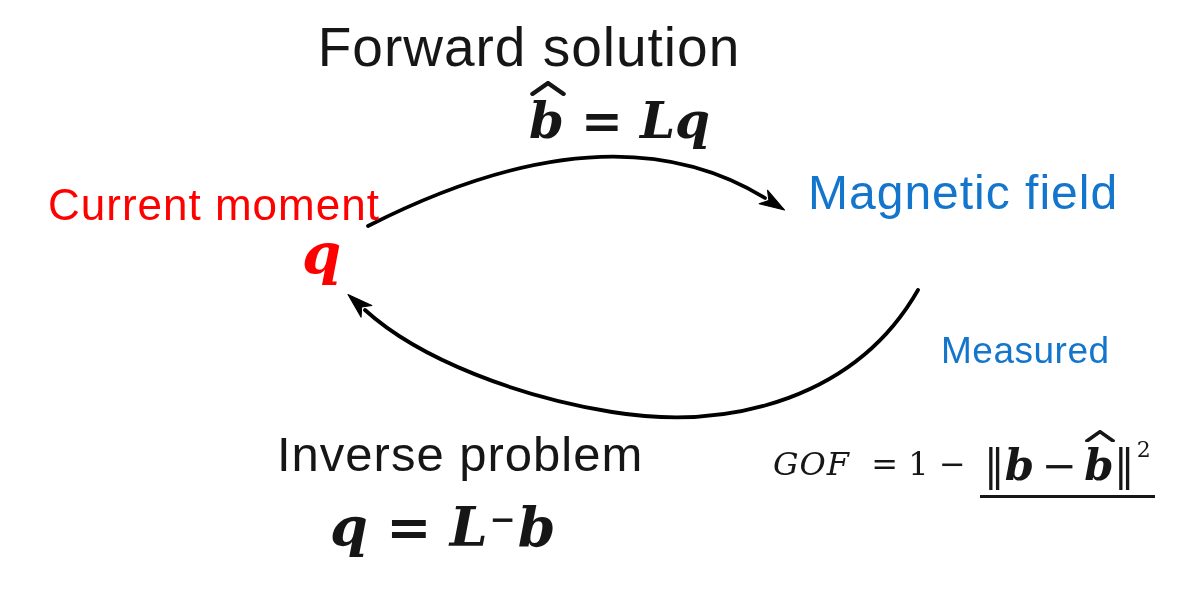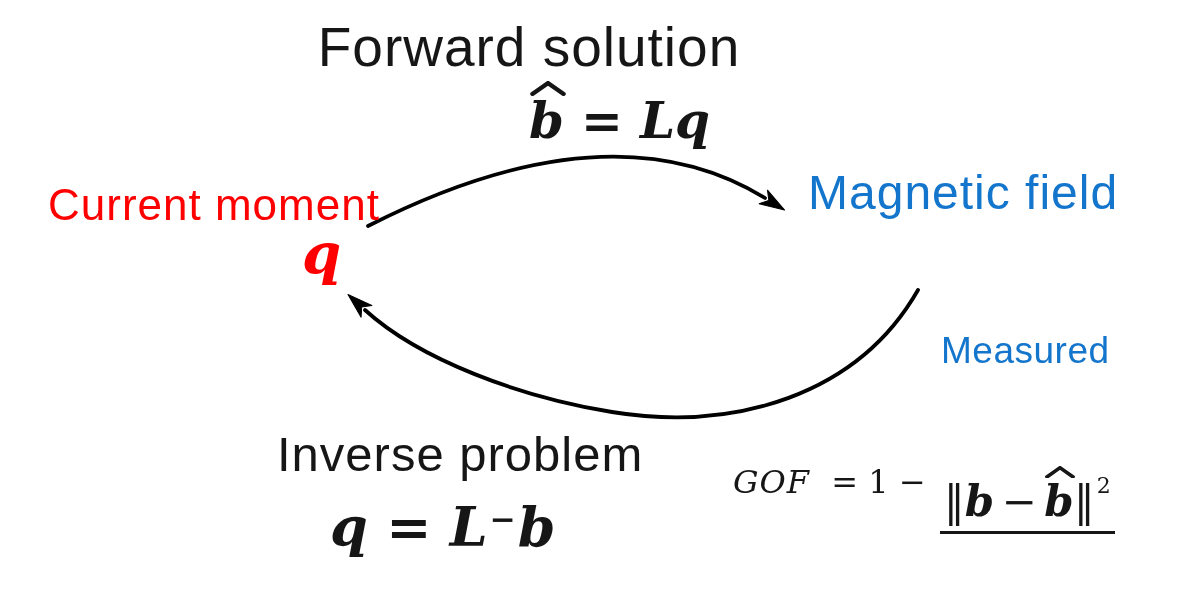--- a/index.html
+++ b/index.html
@@ -30,23 +30,23 @@
   
   .hat-wrap { position:relative; display:inline-block; }
   .hat { position:absolute; left:54%; transform:translateX(-50%); top:-0.30em;
          width:0.74em; height:0.30em; pointer-events:none; }
   .hat svg { display:block; width:100%; height:100%; }
 
   
   .gof { display:flex; align-items:center; color:var(--ink,#161616);
          font-family:"DejaVu Serif","Liberation Serif",serif; }
   .gof-main { font-size:32px; margin-bottom:10px; }
-  .gof-lhs { font-style:italic; letter-spacing:1px; }
+  .gof-lhs { font-style:italic; letter-spacing:1px;margin-left:40px; }
   .gof-mid { margin-left:0.35em; }
-  .frac { display:inline-flex; flex-direction:column; align-items:center; margin-left:14px;margin-top:36px; }
+  .frac { display:inline-flex; flex-direction:column; align-items:center; margin-left:14px; }
   .fbar { align-self:stretch; height:3px; background:var(--ink,#161616); margin:5px 0 3px; }
   .fline { font-size:42px; line-height:1.15; padding:0 4px; }
   .norm { font-style:normal; font-weight:normal; }
   .mi { font-style:italic; font-weight:bold; }
   .mo { font-style:normal; font-weight:normal; margin:0 0.18em; }
   .sup-hi { font-size:22px; font-style:normal; font-weight:normal; vertical-align:1.05em; margin-left:2px; }
   .sup-lo { font-size:22px; font-style:normal; font-weight:normal; vertical-align:0.55em; margin-left:2px; }
 
   .arrows { position:absolute; left:0; top:0; }
   .arrows path.curve { fill:none; stroke:#000; stroke-width:3.8; stroke-linecap:round; }

